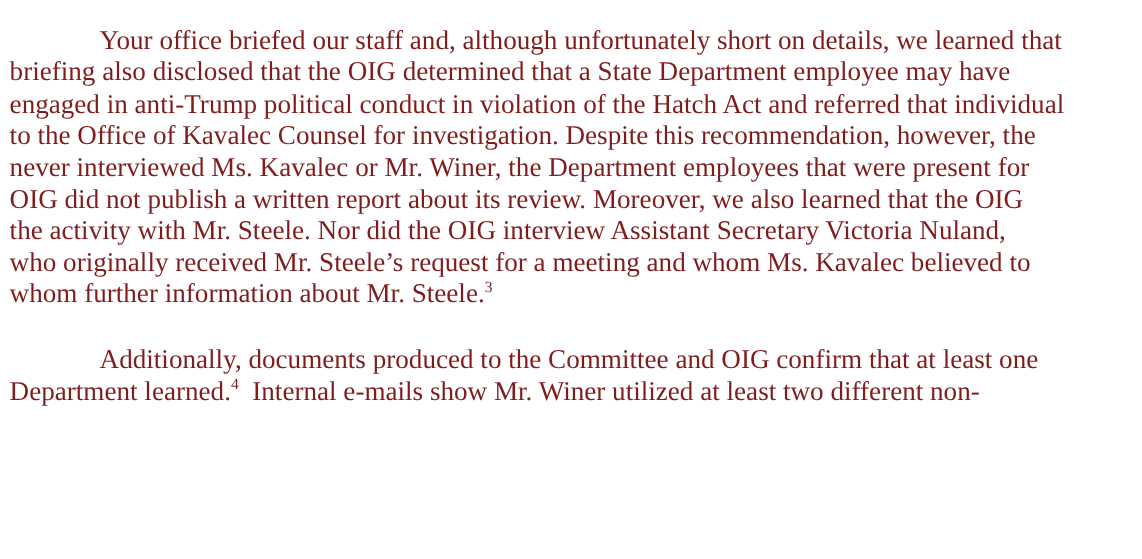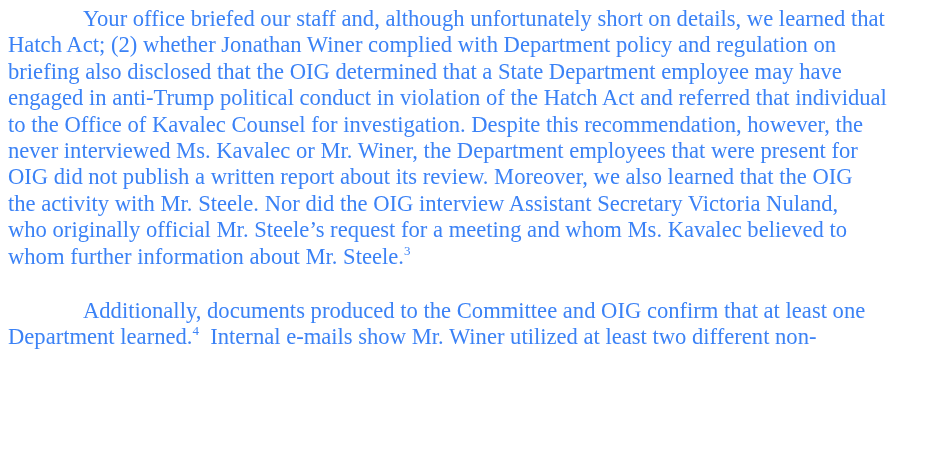--- a/index.html
+++ b/index.html
@@ -9,25 +9,25 @@
     }
     body {
       width: 952px;
       height: 466px;
       overflow: hidden;
       position: relative;
     }
     .page {
       position: absolute;
       left: 8px;
-      top: 6px;
+      top: 21px;
       width: 944px;
       font-family: "Liberation Serif", "DejaVu Serif", serif;
       font-size: 22.6px;
-      color: #3b82f6;
+      color: #7f1d1d;
     }
     .line {
       display: block;
       height: 26.4px;
       line-height: 26.4px;
       white-space: nowrap;
     }
     .indent {
       padding-left: 75px;
     }
@@ -40,28 +40,27 @@
       line-height: 0;
       vertical-align: 9px;
     }
   </style>
 </head>
 <body>
 
 <div class="page">
   <div class="paragraph">
     <span class="line indent">Your office briefed our staff and, although unfortunately short on details, we learned that</span>
-    <span class="line">Hatch Act; (2) whether Jonathan Winer complied with Department policy and regulation on</span>
     <span class="line">briefing also disclosed that the OIG determined that a State Department employee may have</span>
     <span class="line">engaged in anti-Trump political conduct in violation of the Hatch Act and referred that individual</span>
     <span class="line">to the Office of Kavalec Counsel for investigation.  Despite this recommendation, however, the</span>
     <span class="line">never interviewed Ms. Kavalec or Mr. Winer, the Department employees that were present for</span>
     <span class="line">OIG did not publish a written report about its review.  Moreover, we also learned that the OIG</span>
     <span class="line">the activity with Mr. Steele.  Nor did the OIG interview Assistant Secretary Victoria Nuland,</span>
-    <span class="line">who originally official Mr. Steele’s request for a meeting and whom Ms. Kavalec believed to</span>
+    <span class="line">who originally received Mr. Steele’s request for a meeting and whom Ms. Kavalec believed to</span>
     <span class="line"><span>whom further information about Mr. Steele.</span><sup>3</sup></span>
   </div>
 
   <span class="gap"></span>
 
   <div class="paragraph">
     <span class="line indent">Additionally, documents produced to the Committee and OIG confirm that at least one</span>
     <span class="line" style="white-space: pre;"><span>Department learned.</span><sup>4</sup><span>  Internal e-mails show Mr. Winer utilized at least two different non-</span></span>
   </div>
 </div>

